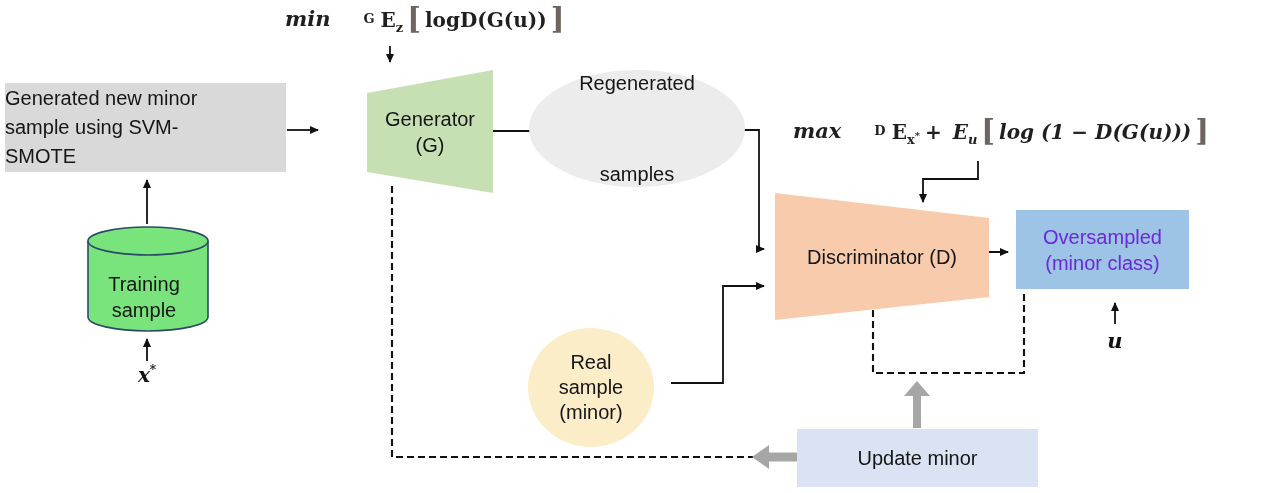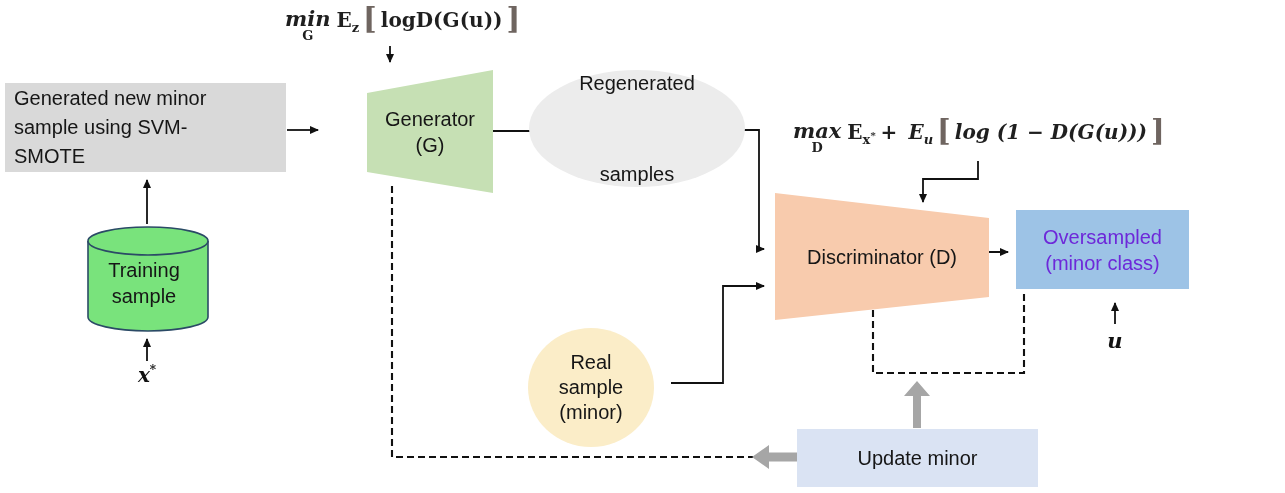--- a/index.html
+++ b/index.html
@@ -8,42 +8,42 @@
     position:relative;width:1285px;height:493px;background:#ffffff;overflow:hidden;
     font-family:"Liberation Sans",sans-serif;color:#161616;
   }
   .layer{position:absolute;left:0;top:0;z-index:1;}
   .node{
     position:absolute;z-index:2;display:flex;flex-direction:column;
     justify-content:center;align-items:center;text-align:center;
     font-size:20px;line-height:26px;color:#161616;
   }
   #gen-box{left:5px;top:83px;width:281px;height:89px;background:#d9d9d9;
-    align-items:flex-start;text-align:left;padding-left:9px;box-sizing:border-box;line-height:29px;}
-  #cyl-label{left:88px;top:252px;width:112px;height:62px;background:transparent;}
+    align-items:flex-start;text-align:left;box-sizing:border-box;line-height:29px;}
+  #cyl-label{left:88px;top:266px;width:112px;height:62px;background:transparent;}
   #generator{left:327px;top:70px;width:126px;height:123px;background:#c6e0b4;
     clip-path:polygon(0 18.7%, 100% 0, 100% 100%, 0 82.9%);margin-left:40px;}
   #regenerated{left:529px;top:70px;width:216px;height:117px;background:#ececec;border-radius:50%;justify-content:space-between;}
   #discriminator{left:775px;top:193px;width:214px;height:127px;background:#f8cbad;
     clip-path:polygon(0 0, 100% 19.7%, 100% 81.9%, 0 100%);}
   #oversampled{left:1016px;top:210px;width:173px;height:79px;background:#9dc3e6;color:#6d28d9;}
   #real-sample{left:528px;top:328px;width:126px;height:119px;background:#fbedc8;border-radius:50%;line-height:25px;}
   #update-box{left:797px;top:429px;width:241px;height:58px;background:#dae3f3;line-height:27px;}
 
   .mathlab{position:absolute;z-index:2;font-family:"DejaVu Serif",serif;font-weight:bold;
     font-style:italic;color:#111;text-align:center;}
   #x-star{left:122px;top:363px;width:50px;font-size:20px;}
   #u-label{left:1090px;top:328px;width:50px;font-size:21px;}
   .mathlab sup{font-size:12px;font-style:normal;}
 
   .f-row{position:absolute;z-index:2;display:flex;align-items:flex-start;
     font-family:"DejaVu Serif",serif;font-weight:bold;color:#1f1f1f;white-space:nowrap;}
   #formula-g{left:285px;top:8px;}
   #formula-d{left:793px;top:120px;}
-  .f-op{display:inline-flex;flex-direction:column;align-items:center;}
+  .f-op{display:inline-flex;flex-direction:row;align-items:center;gap:33px;}
   .f-op .top{font-style:italic;font-size:21px;line-height:21px;}
   .f-op .bot{font-size:13px;line-height:14px;}
   .f-E{font-size:20px;line-height:25px;margin-left:6px;}
   .f-E sub,.f-body sub{font-size:13px;}
   .f-E sub sup{font-size:10px;}
   .f-br{font-size:29px;line-height:30px;margin-top:-4px;color:#6f6560;margin-left:4px;margin-right:2px;}
   .f-body{font-size:20px;line-height:25px;margin-left:2px;}
   .f-plus{font-size:20px;line-height:25px;margin:0 5px;}
   .it{font-style:italic;}
 </style>

